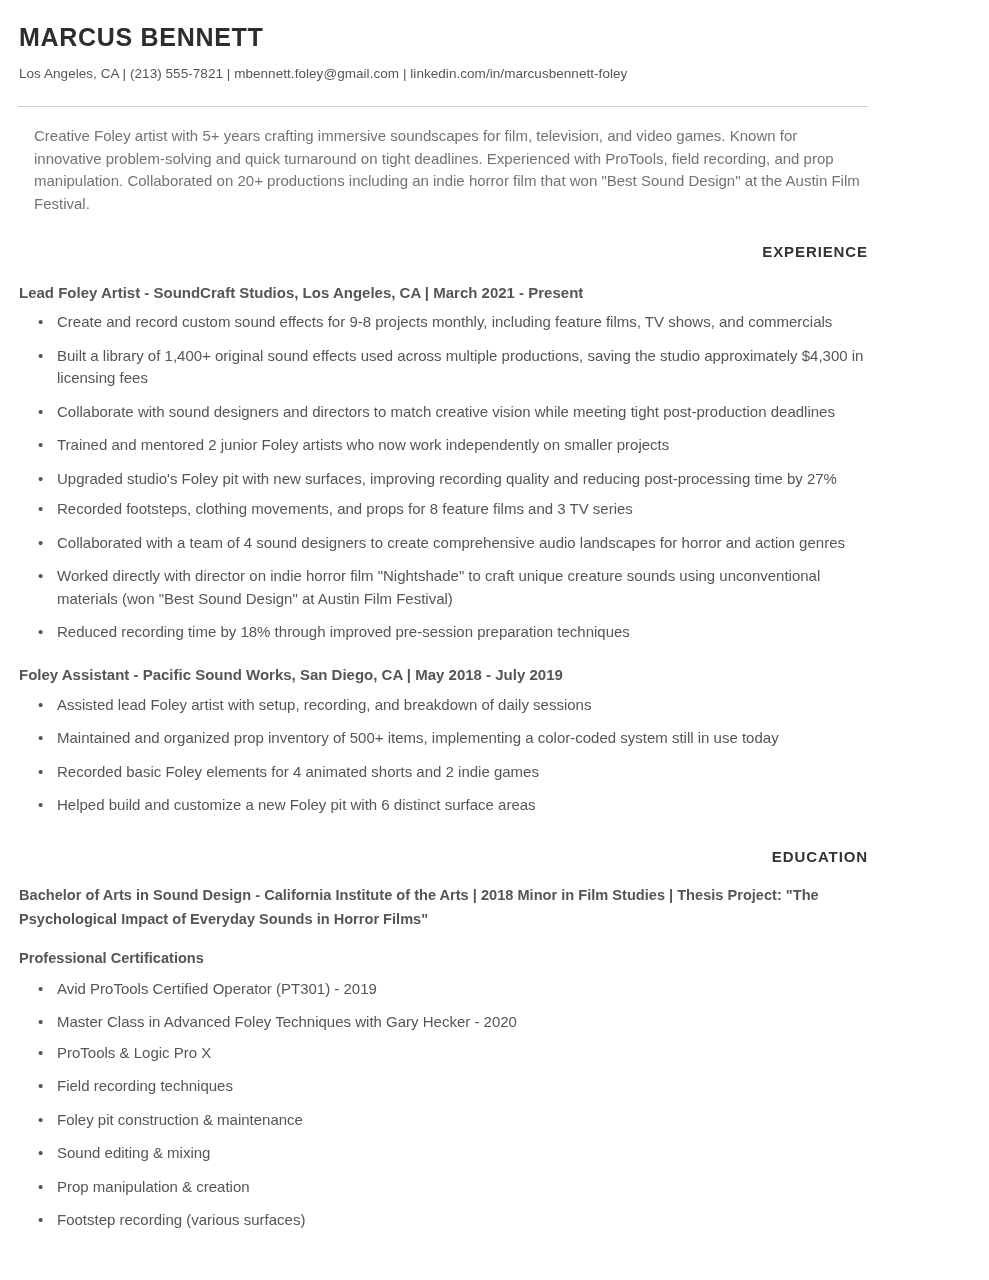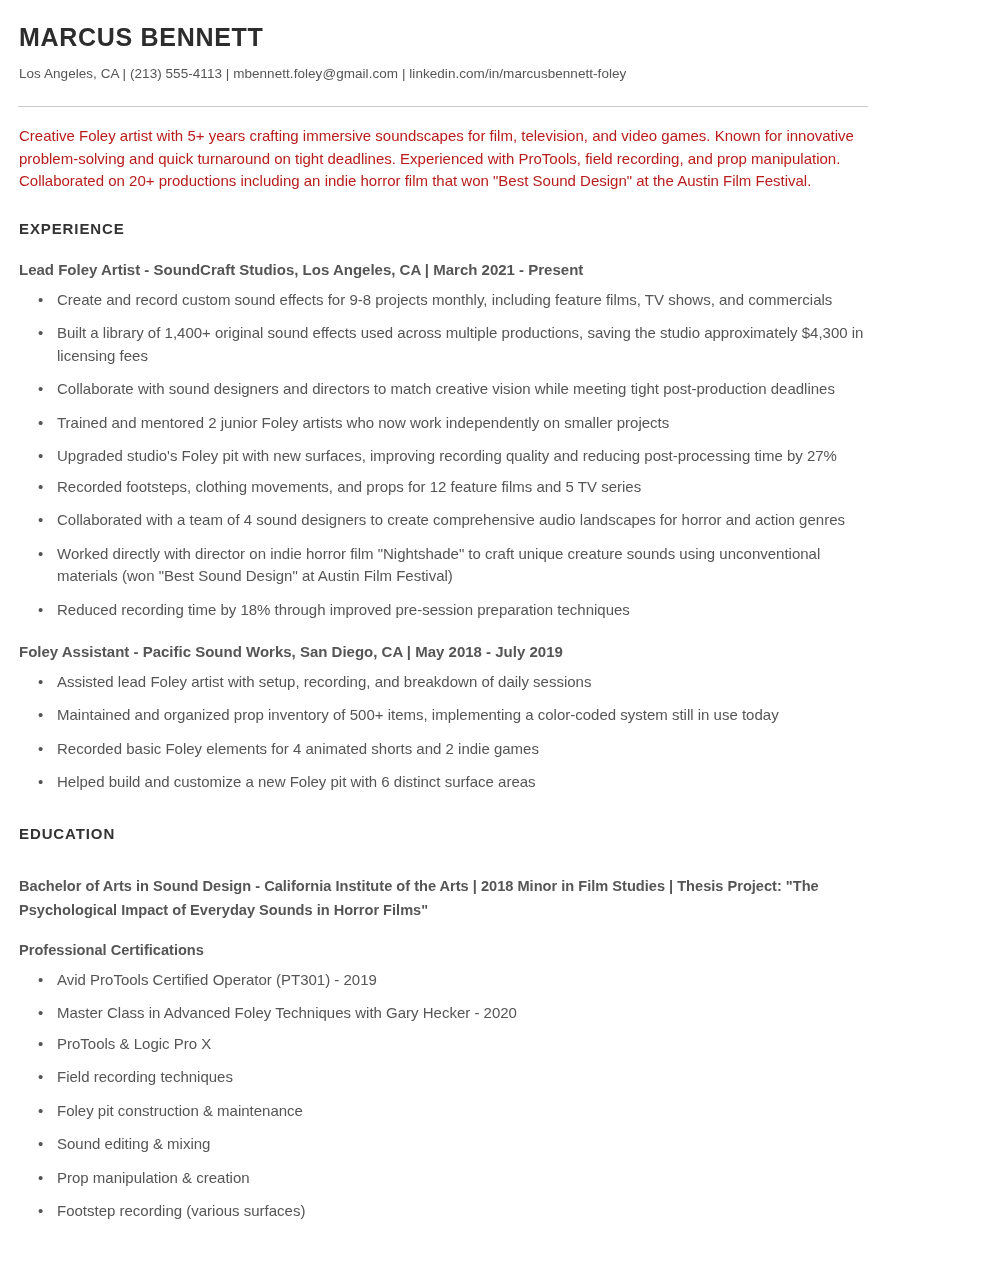--- a/index.html
+++ b/index.html
@@ -40,35 +40,36 @@
   .rule {
     border: 0;
     border-top: 1px solid #cccccc;
     margin: 22px 0 0 0;
     height: 0;
   }
 
   
   .summary {
     font-size: 15px;
-    color: #b91c1c;
+    color: #737373;
     line-height: 1.52;
     margin-top: 18px;
-    margin-left: 1px;
+    margin-left: 16px;
     max-width: 952px;
   }
 
   
   .section-title {
     font-size: 15px;
     font-weight: bold;
     letter-spacing: 0.9px;
     color: #333333;
     margin: 26px 0 0 1px;
     line-height: 1.3;
+    text-align: right;
   }
   .section-title.tight { margin-top: 30px; }
 
   .entry-title {
     font-size: 15px;
     font-weight: bold;
     color: #555555;
     line-height: 1.45;
     margin: 20px 0 0 1px;
     max-width: 952px;
@@ -103,53 +104,53 @@
     color: #555555;
     font-size: 15px;
     line-height: 1.5;
   }
 
   .edu-line {
     font-size: 14.6px;
     font-weight: bold;
     color: #555555;
     line-height: 1.62;
-    margin: 32px 0 0 1px;
+    margin: 18px 0 0 1px;
     max-width: 952px;
   }
 </style>
 </head>
 <body>
 
 <div class="page">
 
   <h1 class="name">MARCUS BENNETT</h1>
 
-  <div class="contact">Los Angeles, CA | (213) 555-4113 | mbennett.foley@gmail.com | linkedin.com/in/marcusbennett-foley</div>
+  <div class="contact">Los Angeles, CA | (213) 555-7821 | mbennett.foley@gmail.com | linkedin.com/in/marcusbennett-foley</div>
 
   <hr class="rule">
 
   <p class="summary">Creative Foley artist with 5+ years crafting immersive soundscapes for film, television, and video games. Known for innovative problem-solving and quick turnaround on tight deadlines. Experienced with ProTools, field recording, and prop manipulation. Collaborated on 20+ productions including an indie horror film that won "Best Sound Design" at the Austin Film Festival.</p>
 
   <h2 class="section-title">EXPERIENCE</h2>
 
   <div>
     <div class="entry-title">Lead Foley Artist - SoundCraft Studios, Los Angeles, CA | March 2021 - Present</div>
     <ul class="bullets">
       <li><span class="dot">•</span><span>Create and record custom sound effects for 9-8 projects monthly, including feature films, TV shows, and commercials</span></li>
       <li><span class="dot">•</span><span>Built a library of 1,400+ original sound effects used across multiple productions, saving the studio approximately $4,300 in licensing fees</span></li>
       <li><span class="dot">•</span><span>Collaborate with sound designers and directors to match creative vision while meeting tight post-production deadlines</span></li>
       <li><span class="dot">•</span><span>Trained and mentored 2 junior Foley artists who now work independently on smaller projects</span></li>
       <li><span class="dot">•</span><span>Upgraded studio's Foley pit with new surfaces, improving recording quality and reducing post-processing time by 27%</span></li>
     </ul>
   </div>
 
   <div>
     <ul class="bullets">
-      <li><span class="dot">•</span><span>Recorded footsteps, clothing movements, and props for 12 feature films and 5 TV series</span></li>
+      <li><span class="dot">•</span><span>Recorded footsteps, clothing movements, and props for 8 feature films and 3 TV series</span></li>
       <li><span class="dot">•</span><span>Collaborated with a team of 4 sound designers to create comprehensive audio landscapes for horror and action genres</span></li>
       <li><span class="dot">•</span><span>Worked directly with director on indie horror film "Nightshade" to craft unique creature sounds using unconventional materials (won "Best Sound Design" at Austin Film Festival)</span></li>
       <li><span class="dot">•</span><span>Reduced recording time by 18% through improved pre-session preparation techniques</span></li>
     </ul>
   </div>
 
   <div>
     <div class="entry-title">Foley Assistant - Pacific Sound Works, San Diego, CA | May 2018 - July 2019</div>
     <ul class="bullets">
       <li><span class="dot">•</span><span>Assisted lead Foley artist with setup, recording, and breakdown of daily sessions</span></li>

